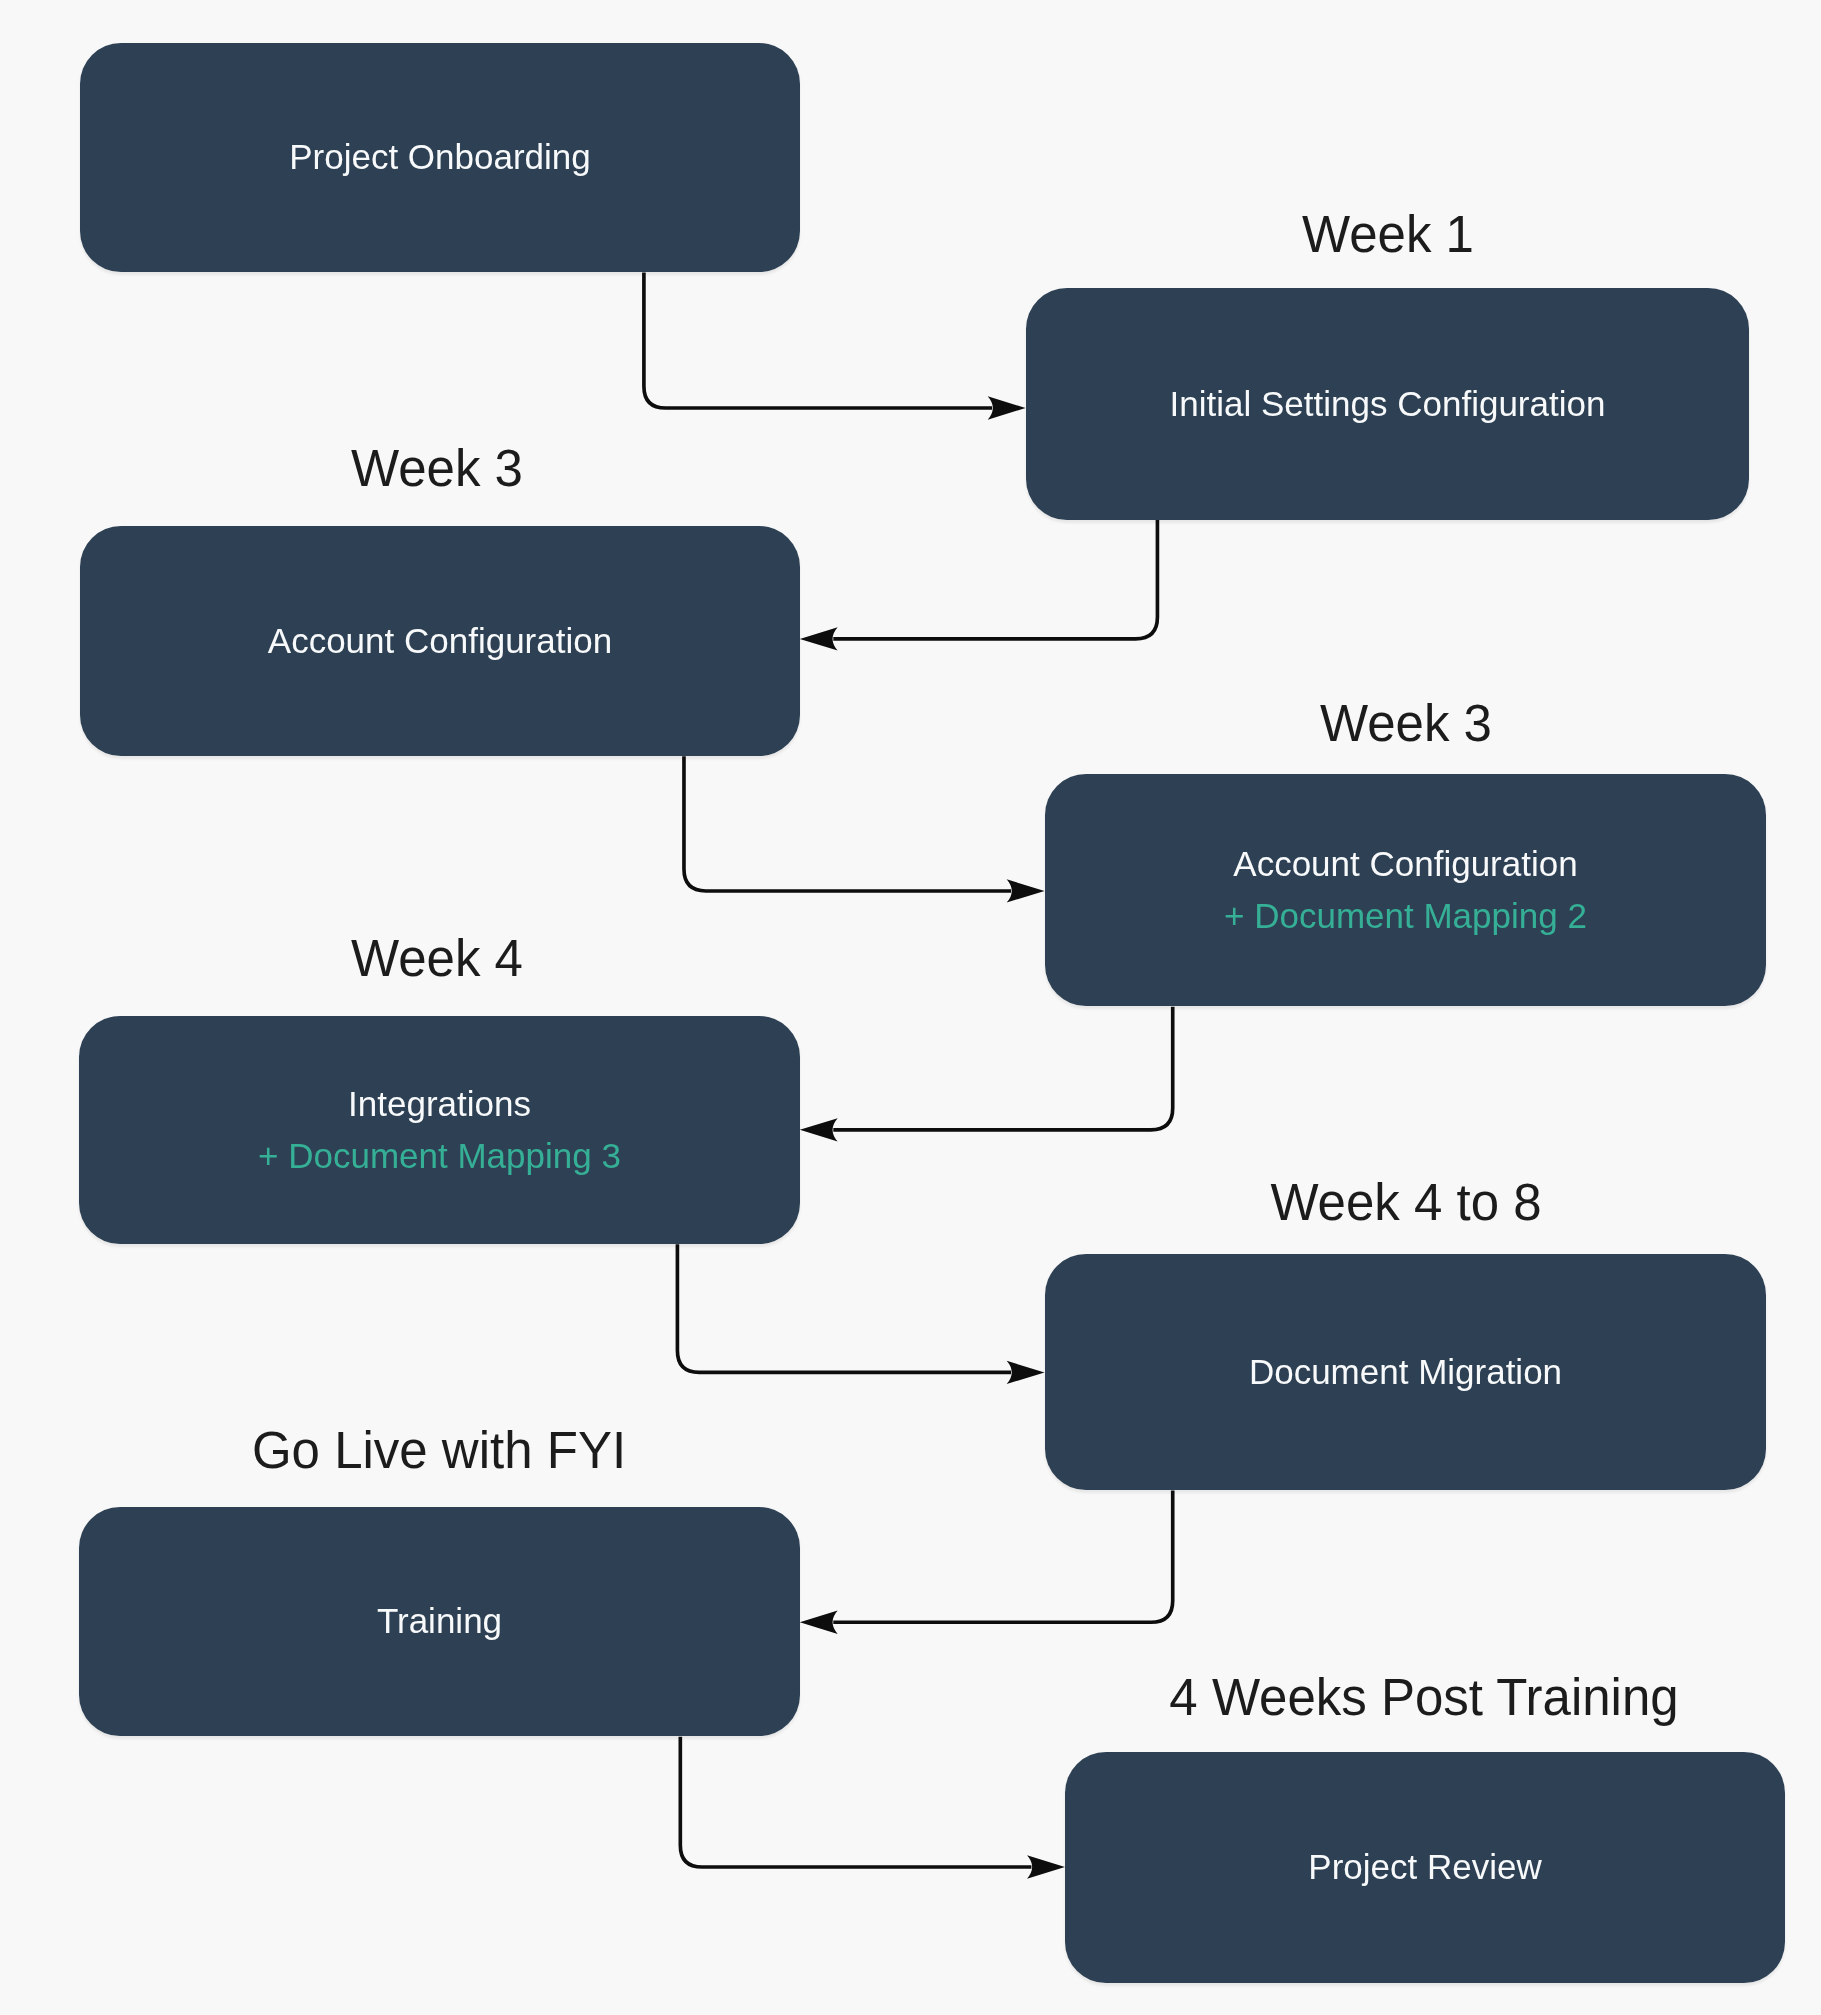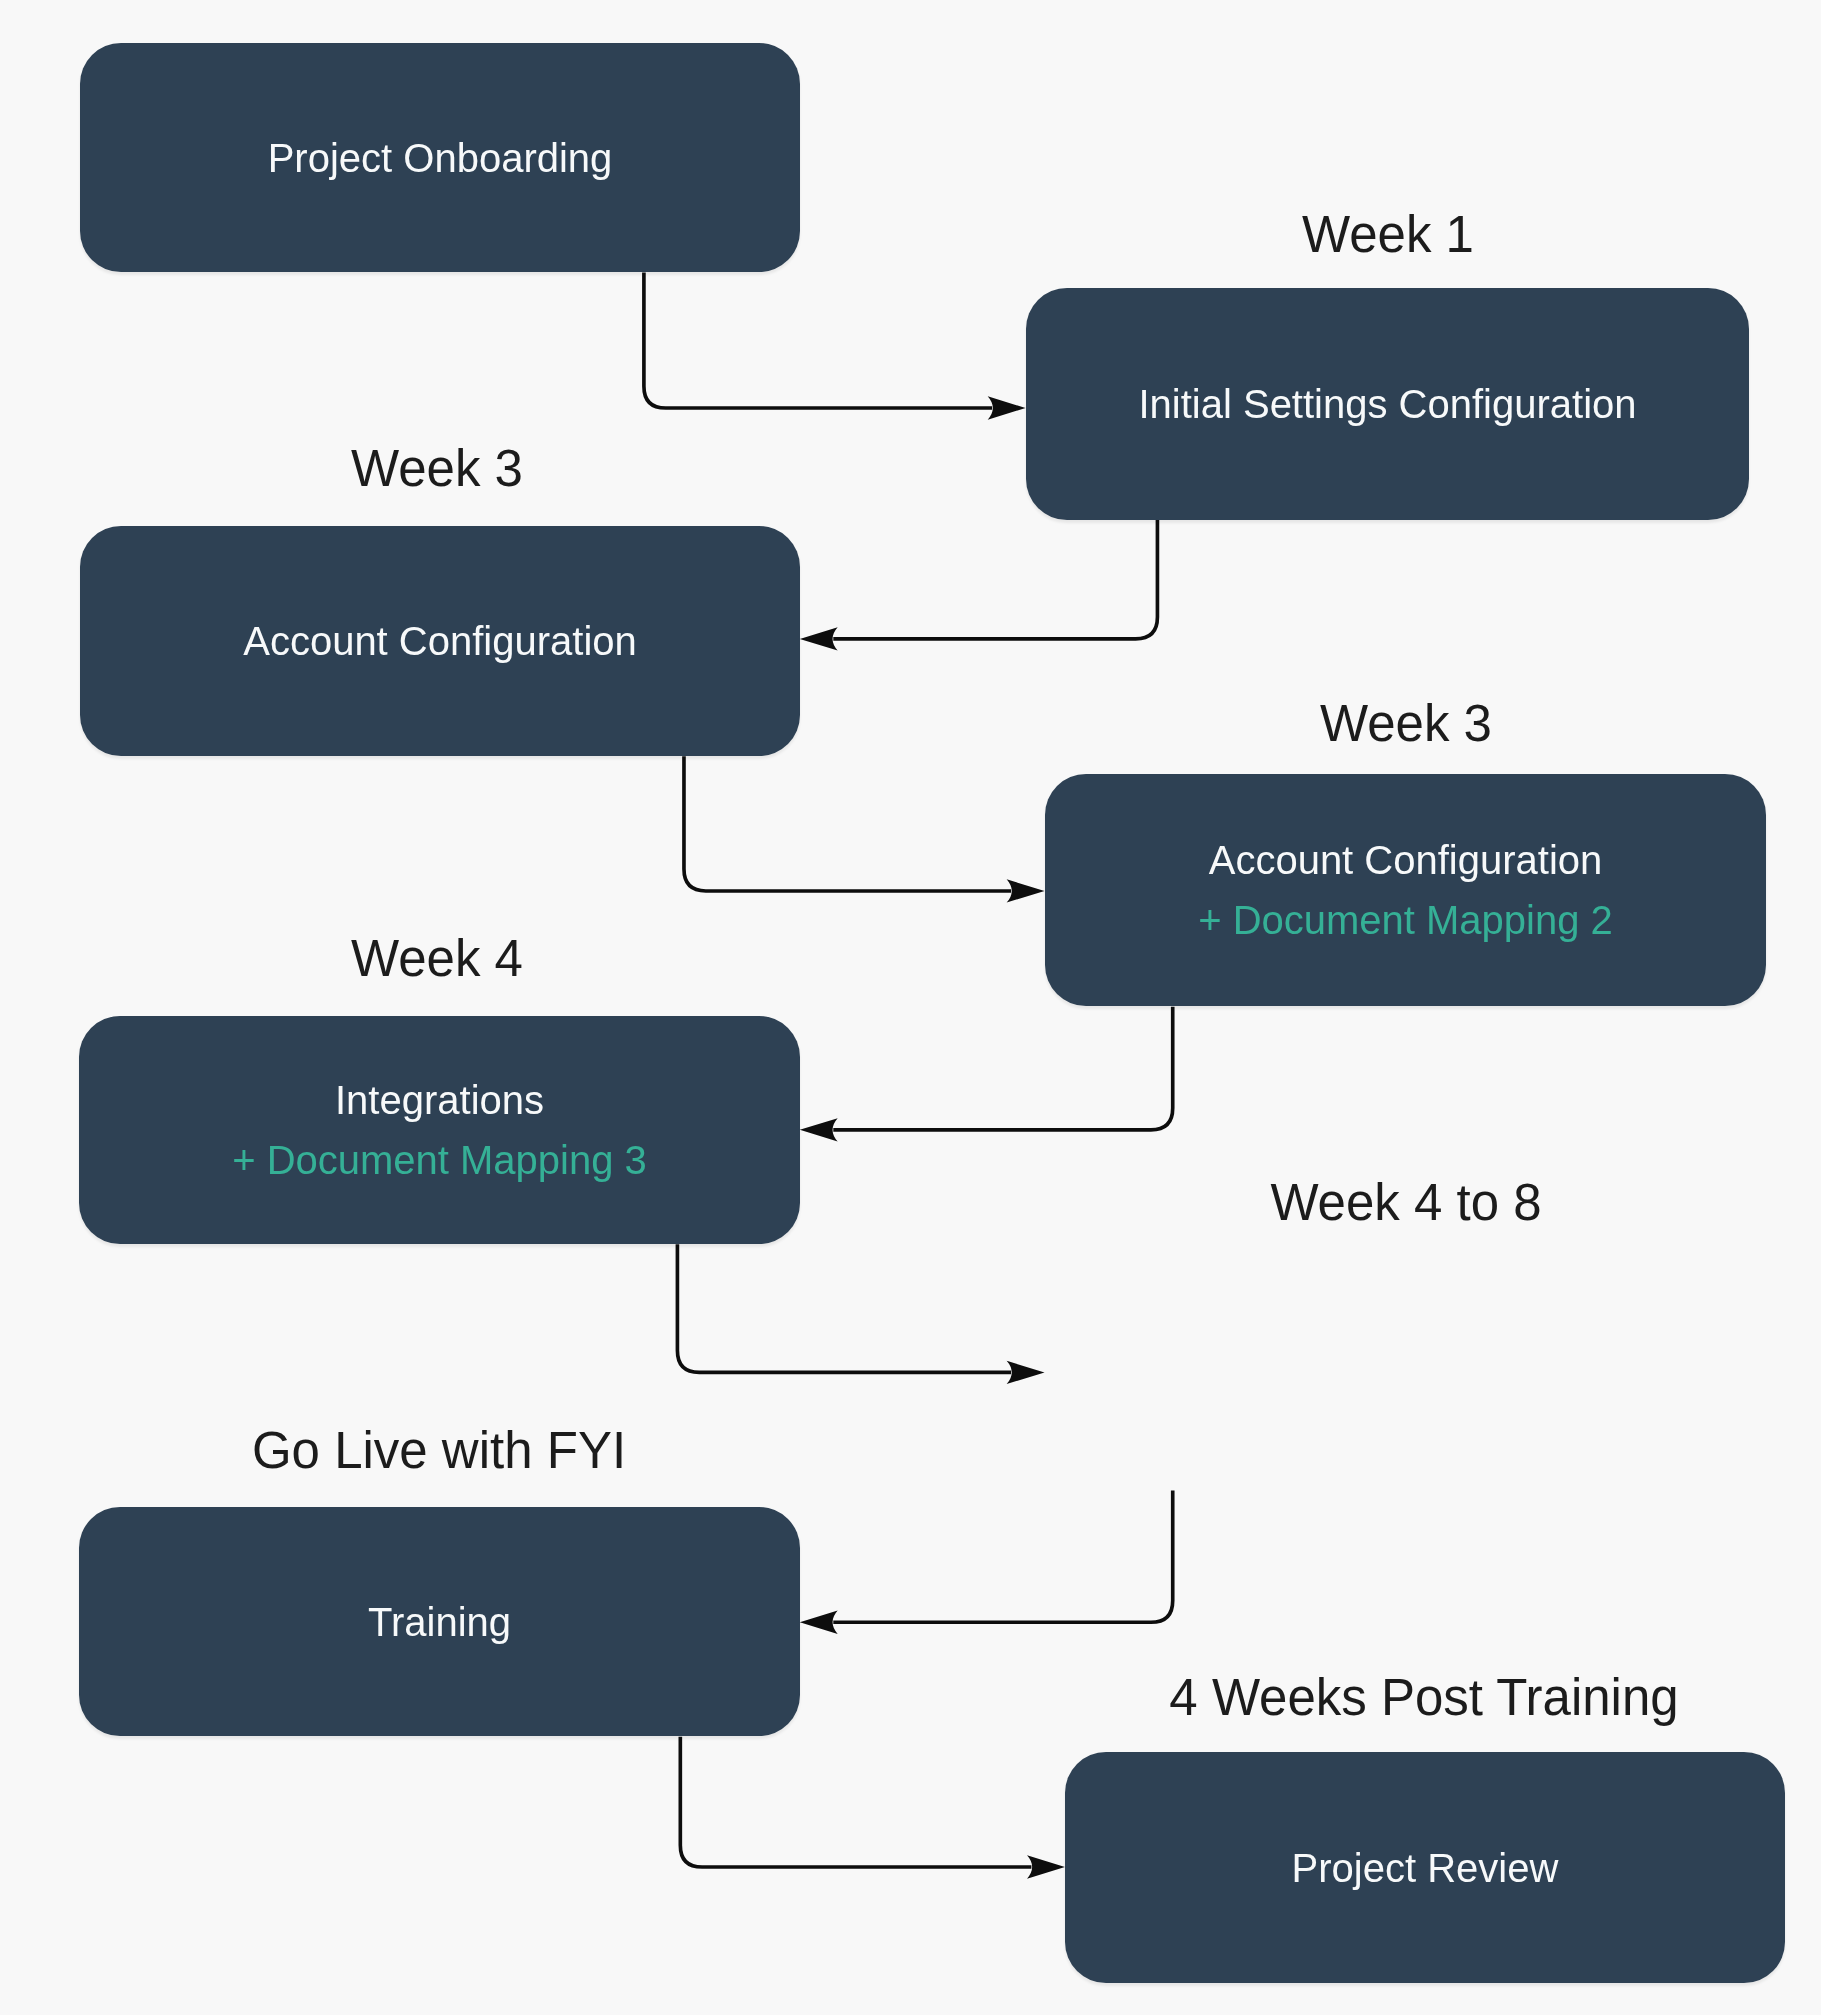--- a/index.html
+++ b/index.html
@@ -21,21 +21,21 @@
   #connectors{position:absolute;left:0;top:0;width:1821px;height:2015px;pointer-events:none;}
   #connectors .line{stroke:var(--connector);stroke-width:5;fill:none;}
   #connectors .arrow{fill:var(--connector);stroke:none;}
   .node{
     position:absolute;
     background:var(--node-fill);
     border-radius:41px;
     display:flex;flex-direction:column;justify-content:center;align-items:center;
     text-align:center;
     color:var(--node-text);
-    font-size:40px;line-height:1.5;
+    font-size:35px;line-height:1.5;
     box-shadow:0 2.2px 2.9px rgba(0,0,0,0.07);
   }
   .node-title{color:var(--node-text);}
   .node-subtitle{color:var(--highlight-text);}
   .week-label{
     position:absolute;
     transform:translateX(-50%);
     font-size:51px;
     color:var(--label-text);
     white-space:nowrap;
@@ -117,20 +117,23 @@
   <div class="node n3">
     <div class="node-title">Account Configuration</div>
     <div class="node-subtitle">+ Document Mapping 2</div>
   </div>
 
   <div class="node n4">
     <div class="node-title">Integrations</div>
     <div class="node-subtitle">+ Document Mapping 3</div>
   </div>
 
+  <div class="node n5">
+    <div class="node-title">Document Migration</div>
+  </div>
 
   <div class="node n6">
     <div class="node-title">Training</div>
   </div>
 
   <div class="node n7">
     <div class="node-title">Project Review</div>
   </div>
 
 </div>

